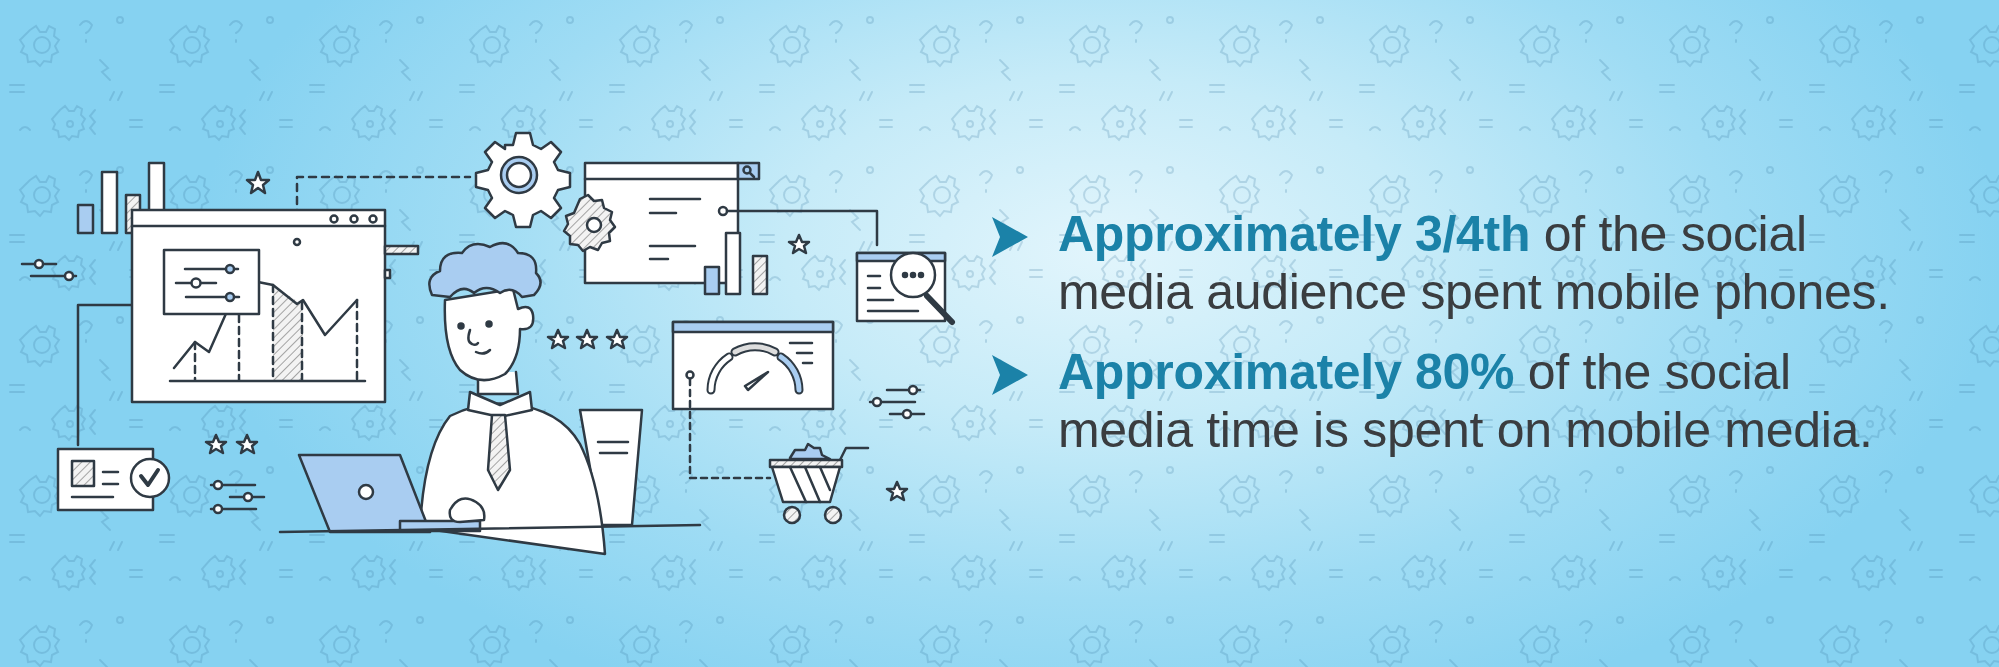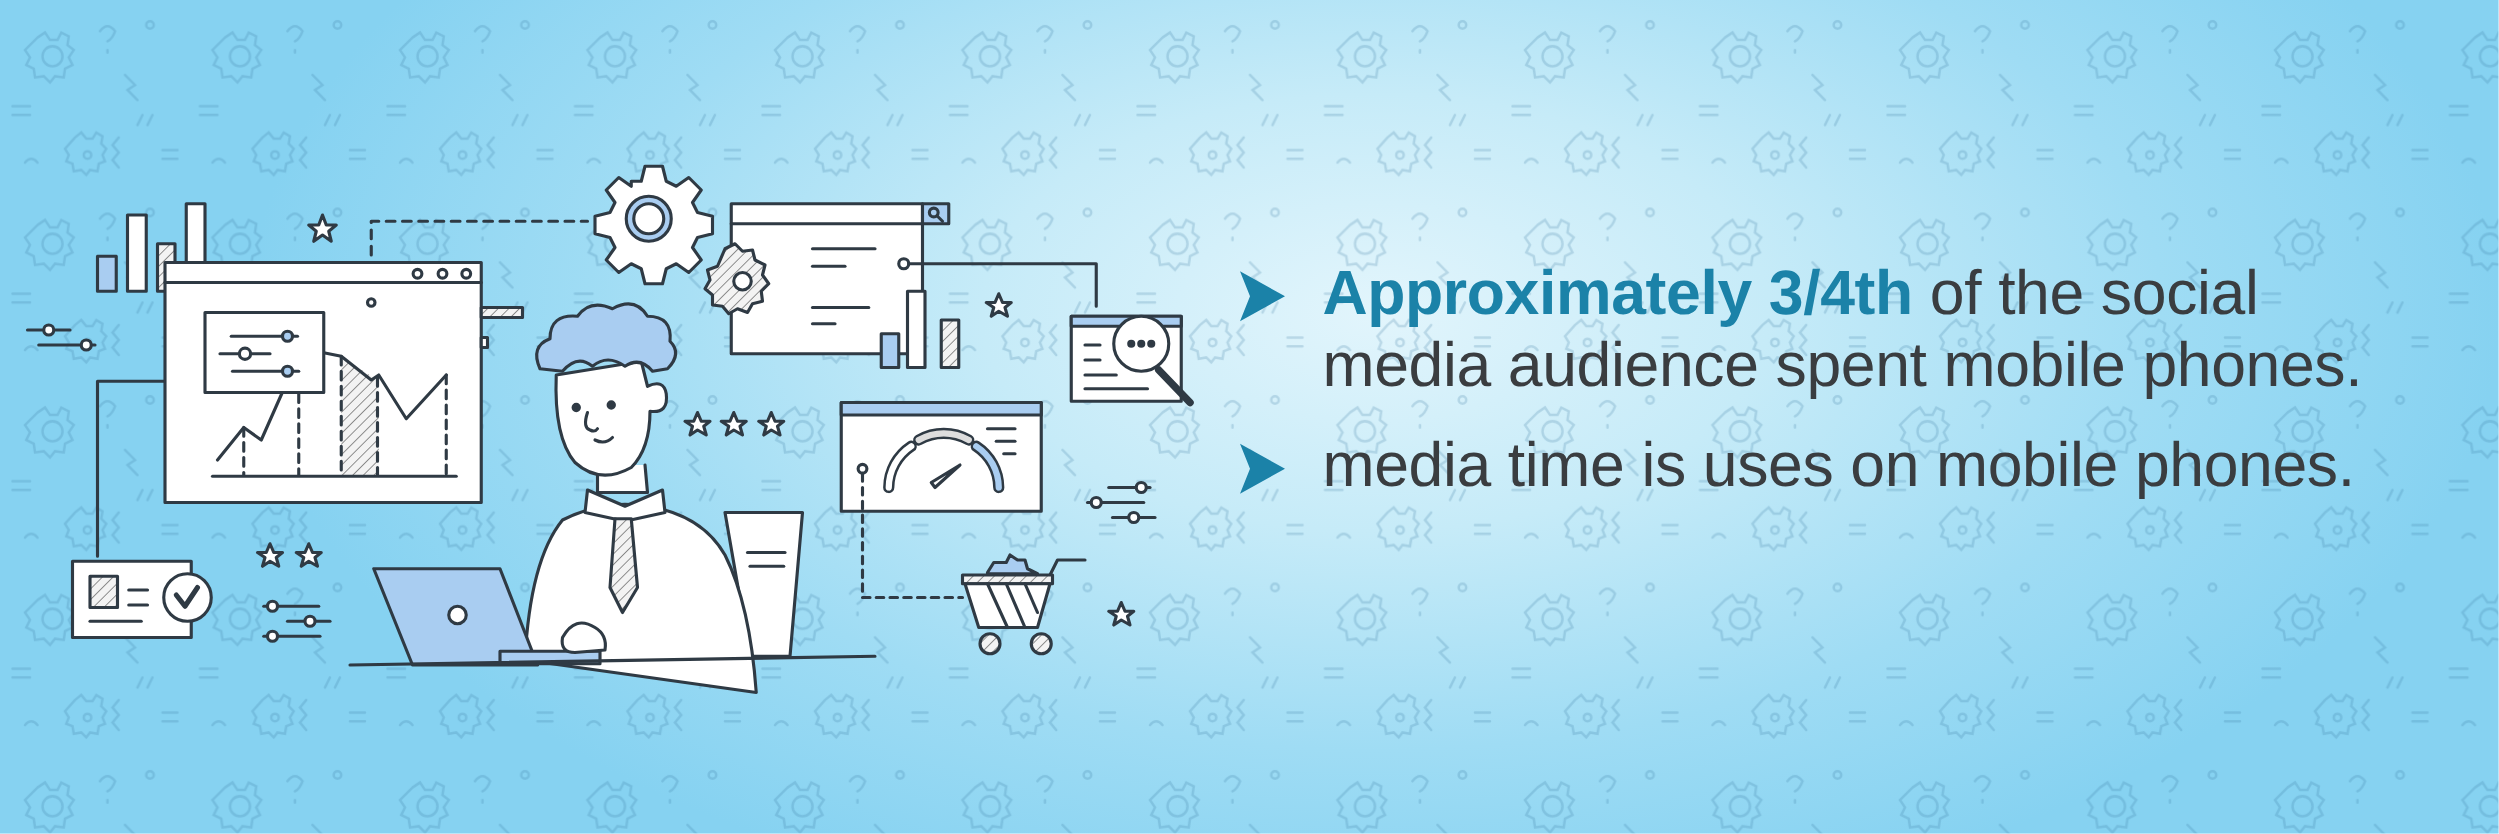--- a/index.html
+++ b/index.html
@@ -248,17 +248,18 @@
       <svg class="fact-arrow" viewBox="0 0 40 44">
         <polygon points="2,2 38,22 2,42 10,22" fill="#1b82a8"></polygon>
       </svg>
       <div class="fact-line"><span class="hl">Approximately 3/4th</span><span> of the social</span></div>
       <div class="fact-line">media audience spent mobile phones.</div>
     </div>
     <div class="fact">
       <svg class="fact-arrow" viewBox="0 0 40 44">
         <polygon points="2,2 38,22 2,42 10,22" fill="#1b82a8"></polygon>
       </svg>
-      <div class="fact-line">media time is uses on mobile phones.</div>
+      <div class="fact-line"><span class="hl">Approximately 80%</span><span> of the social</span></div>
+      <div class="fact-line">media time is spent on mobile media.</div>
     </div>
   </div>
 
 </div>
 
 </body></html>

